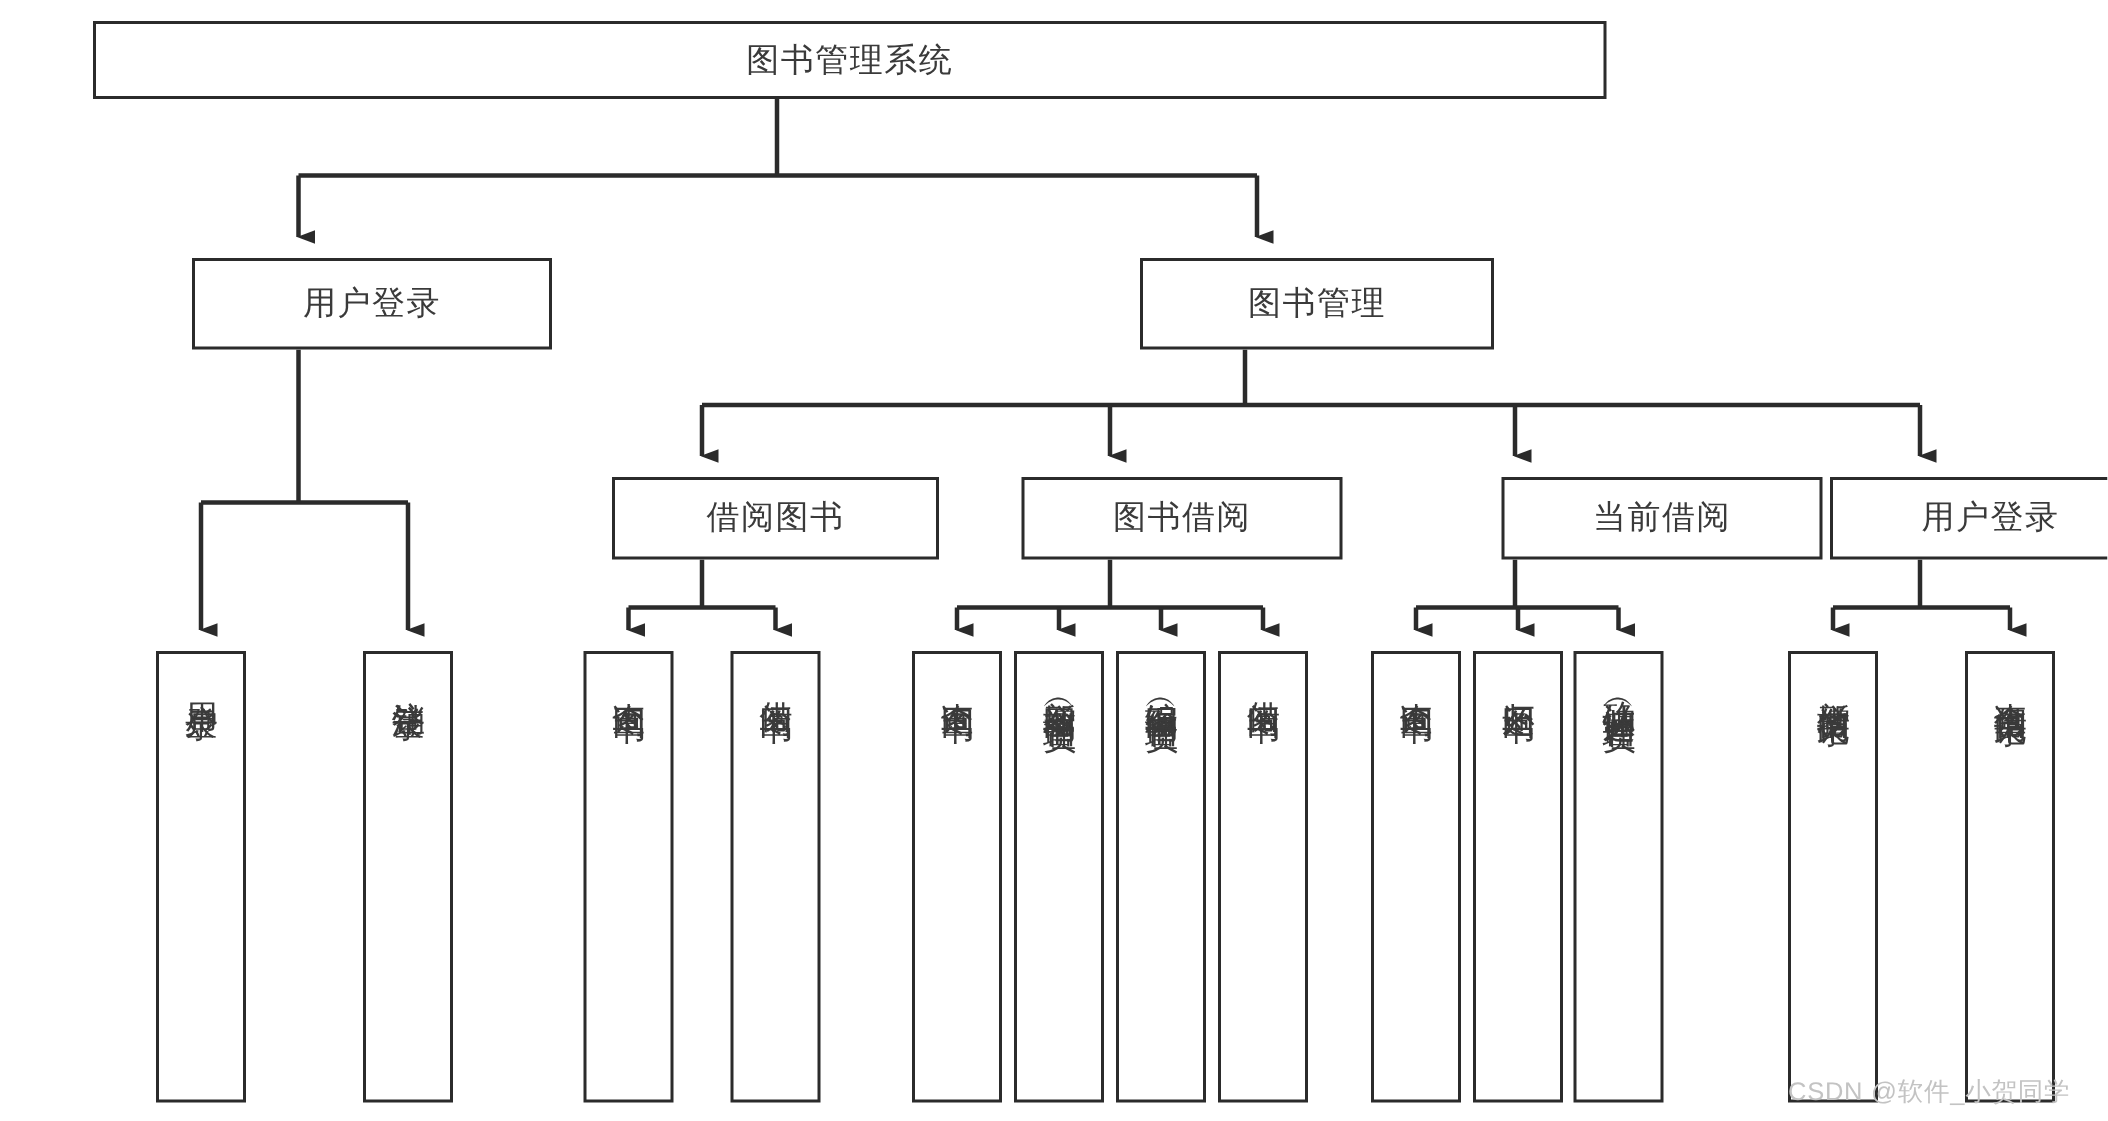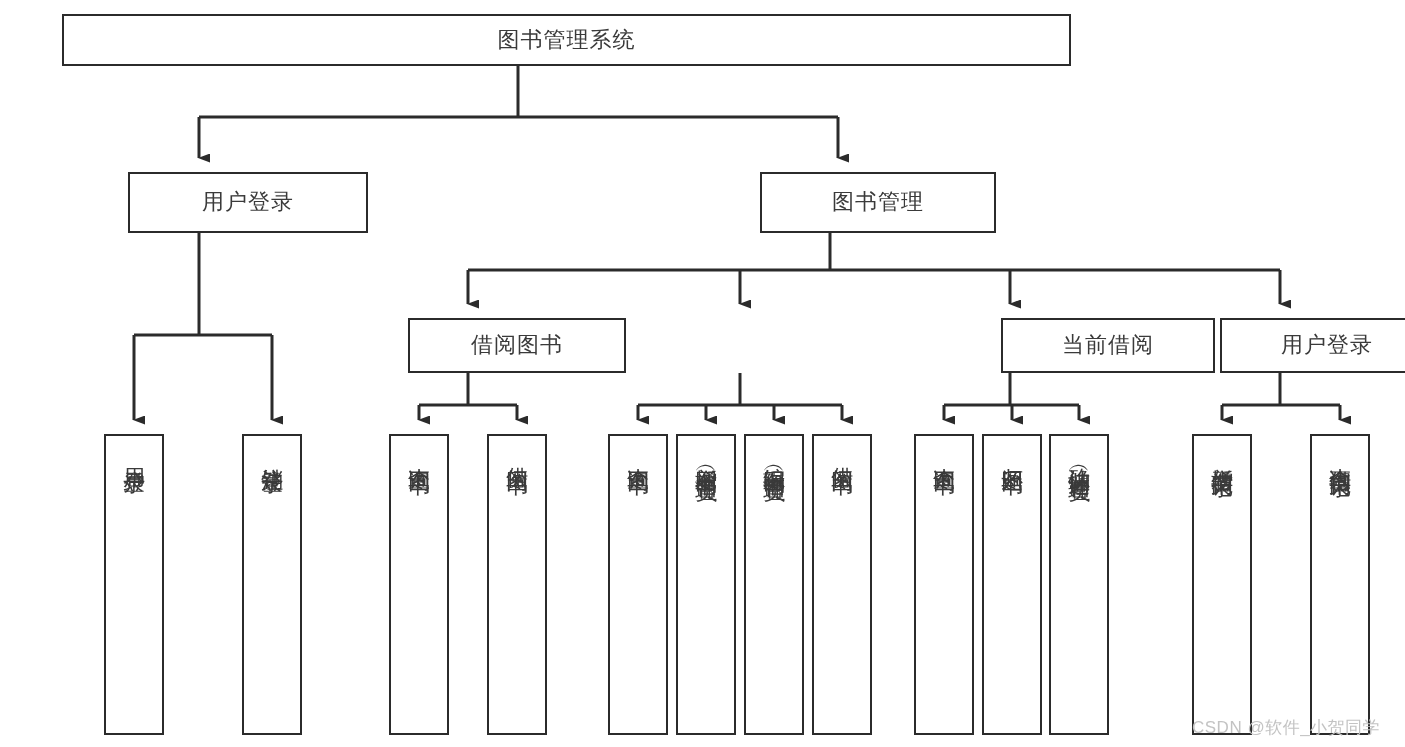--- a/index.html
+++ b/index.html
@@ -127,20 +127,23 @@
   </div>
 
   <div class="node h" style="left:712px; top:172px; width:236px; height:61px;">
     <span>图书管理</span>
   </div>
 
   <div class="node h" style="left:360px; top:318px; width:218px; height:55px;">
     <span>借阅图书</span>
   </div>
 
+  <div class="node h" style="left:633px; top:318px; width:214px; height:55px;">
+    <span>图书借阅</span>
+  </div>
 
   <div class="node h" style="left:953px; top:318px; width:214px; height:55px;">
     <span>当前借阅</span>
   </div>
 
   <div class="node h" style="left:1172px; top:318px; width:214px; height:55px;">
     <span>用户登录</span>
   </div>
 
   <div class="node v" style="left:104px; top:434px; width:60px; height:301px;">

